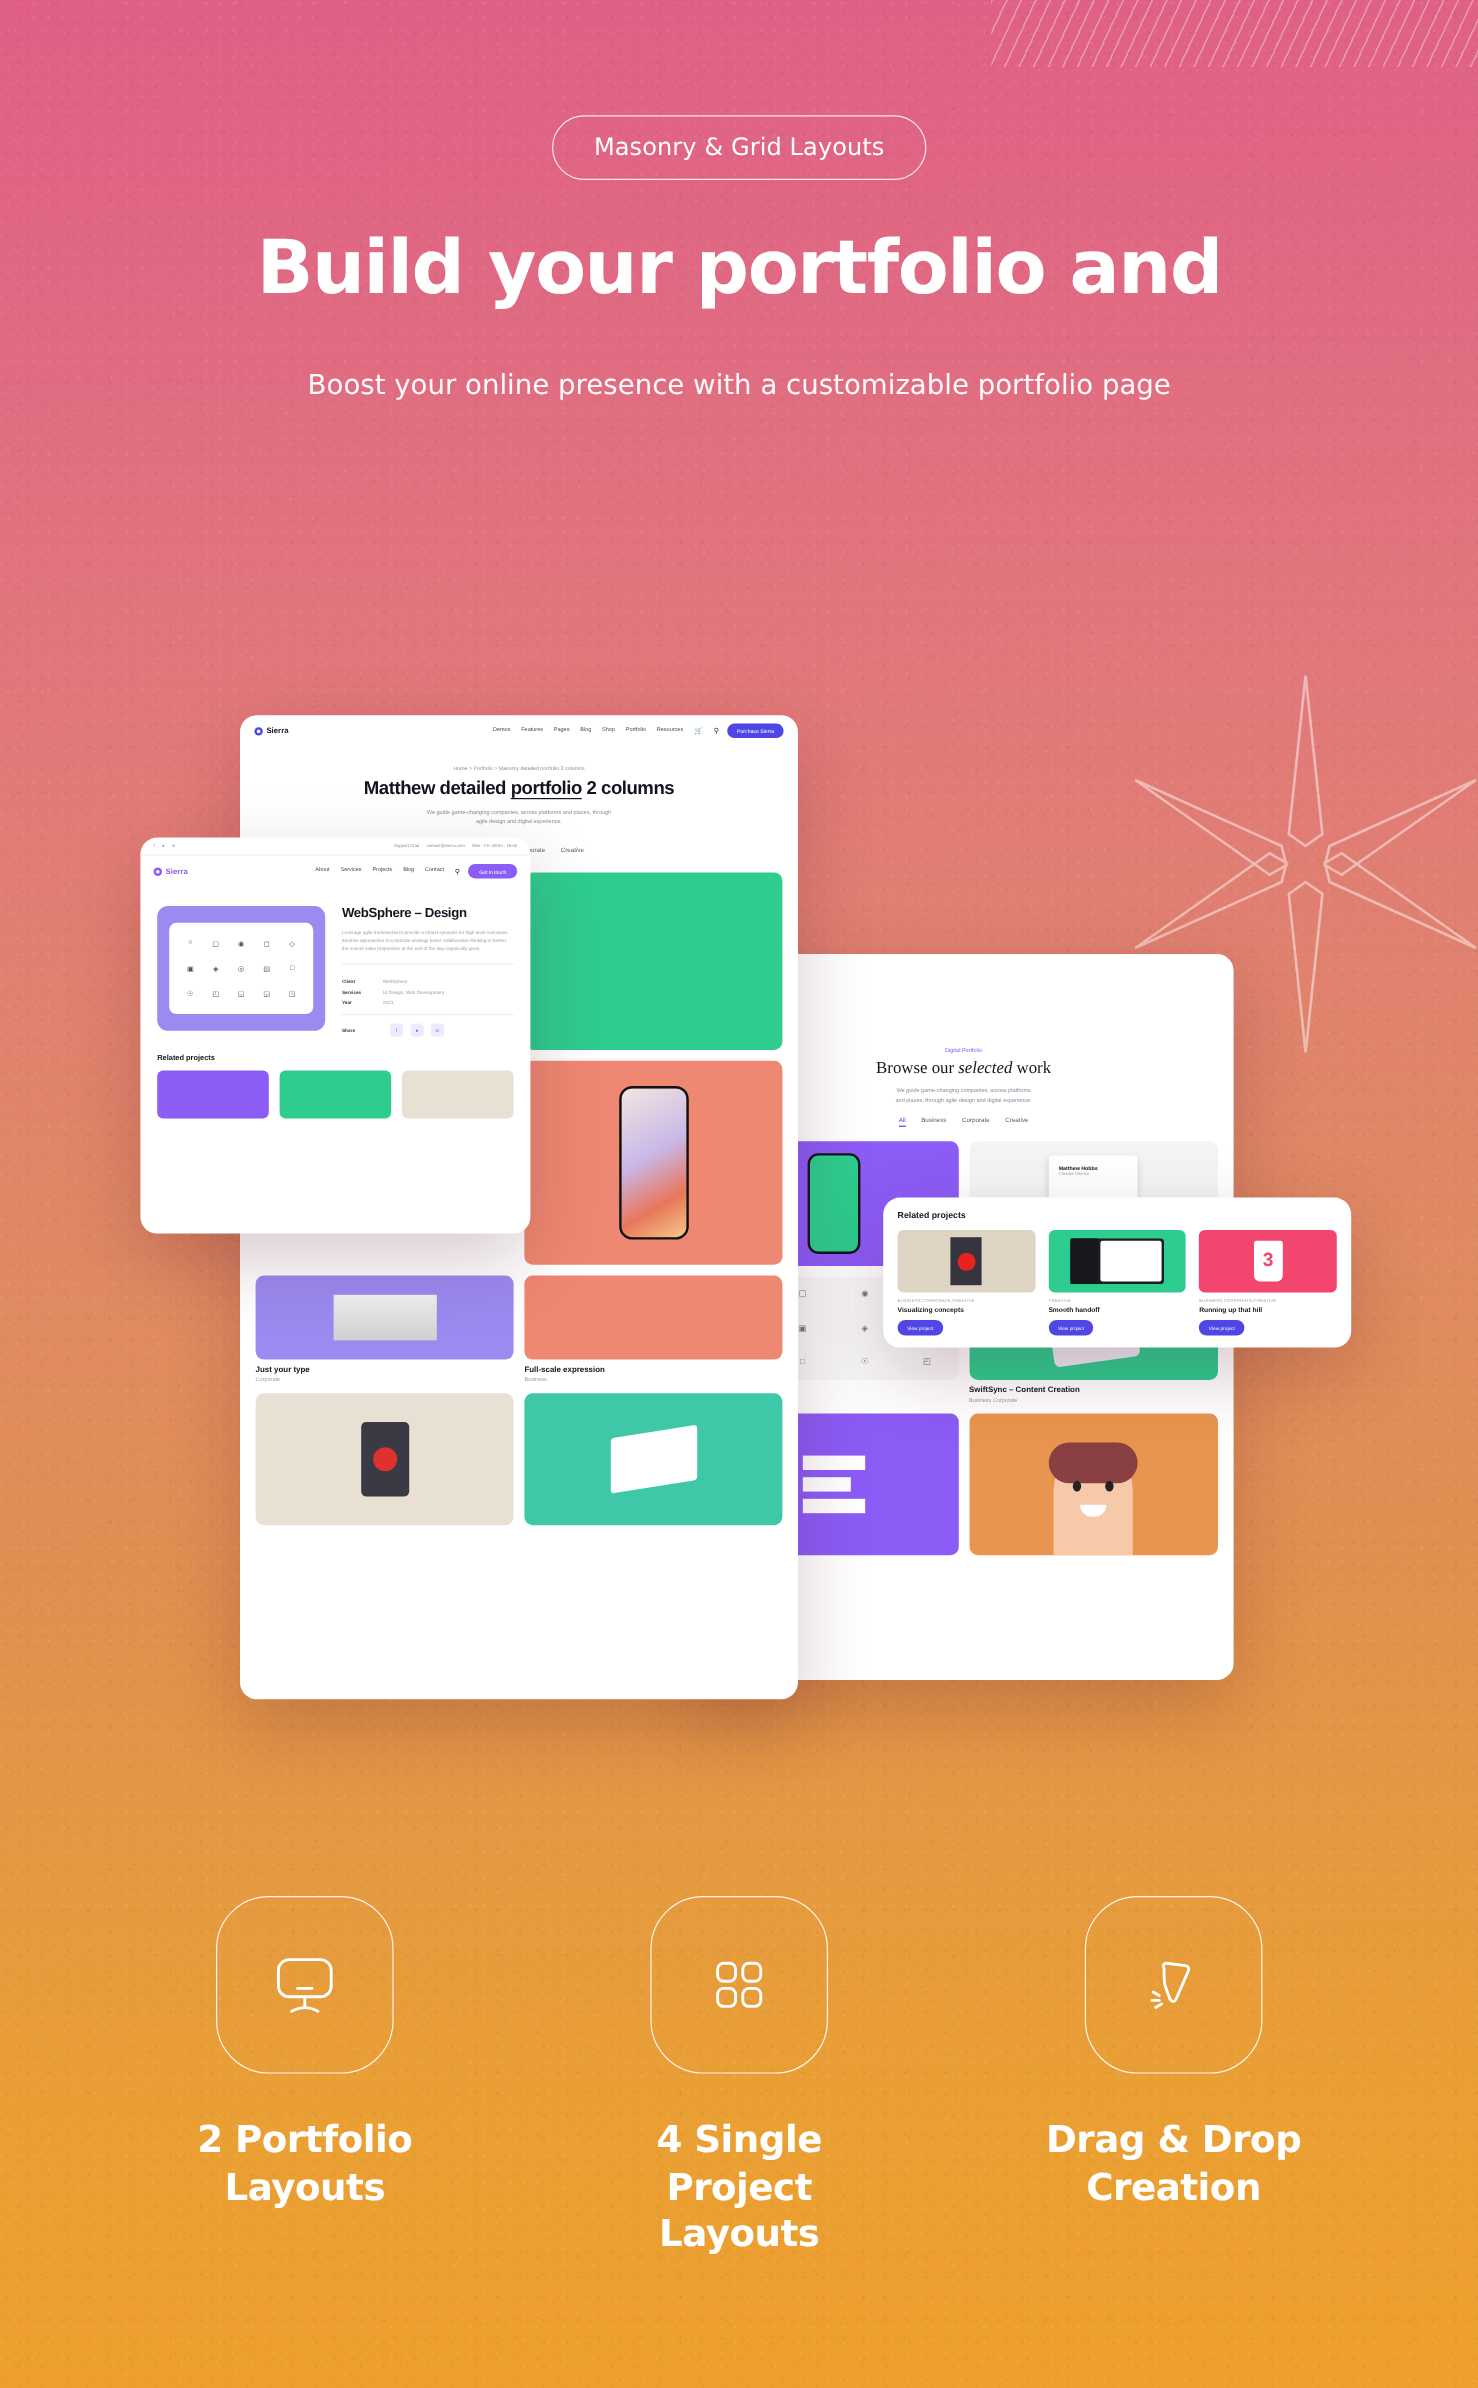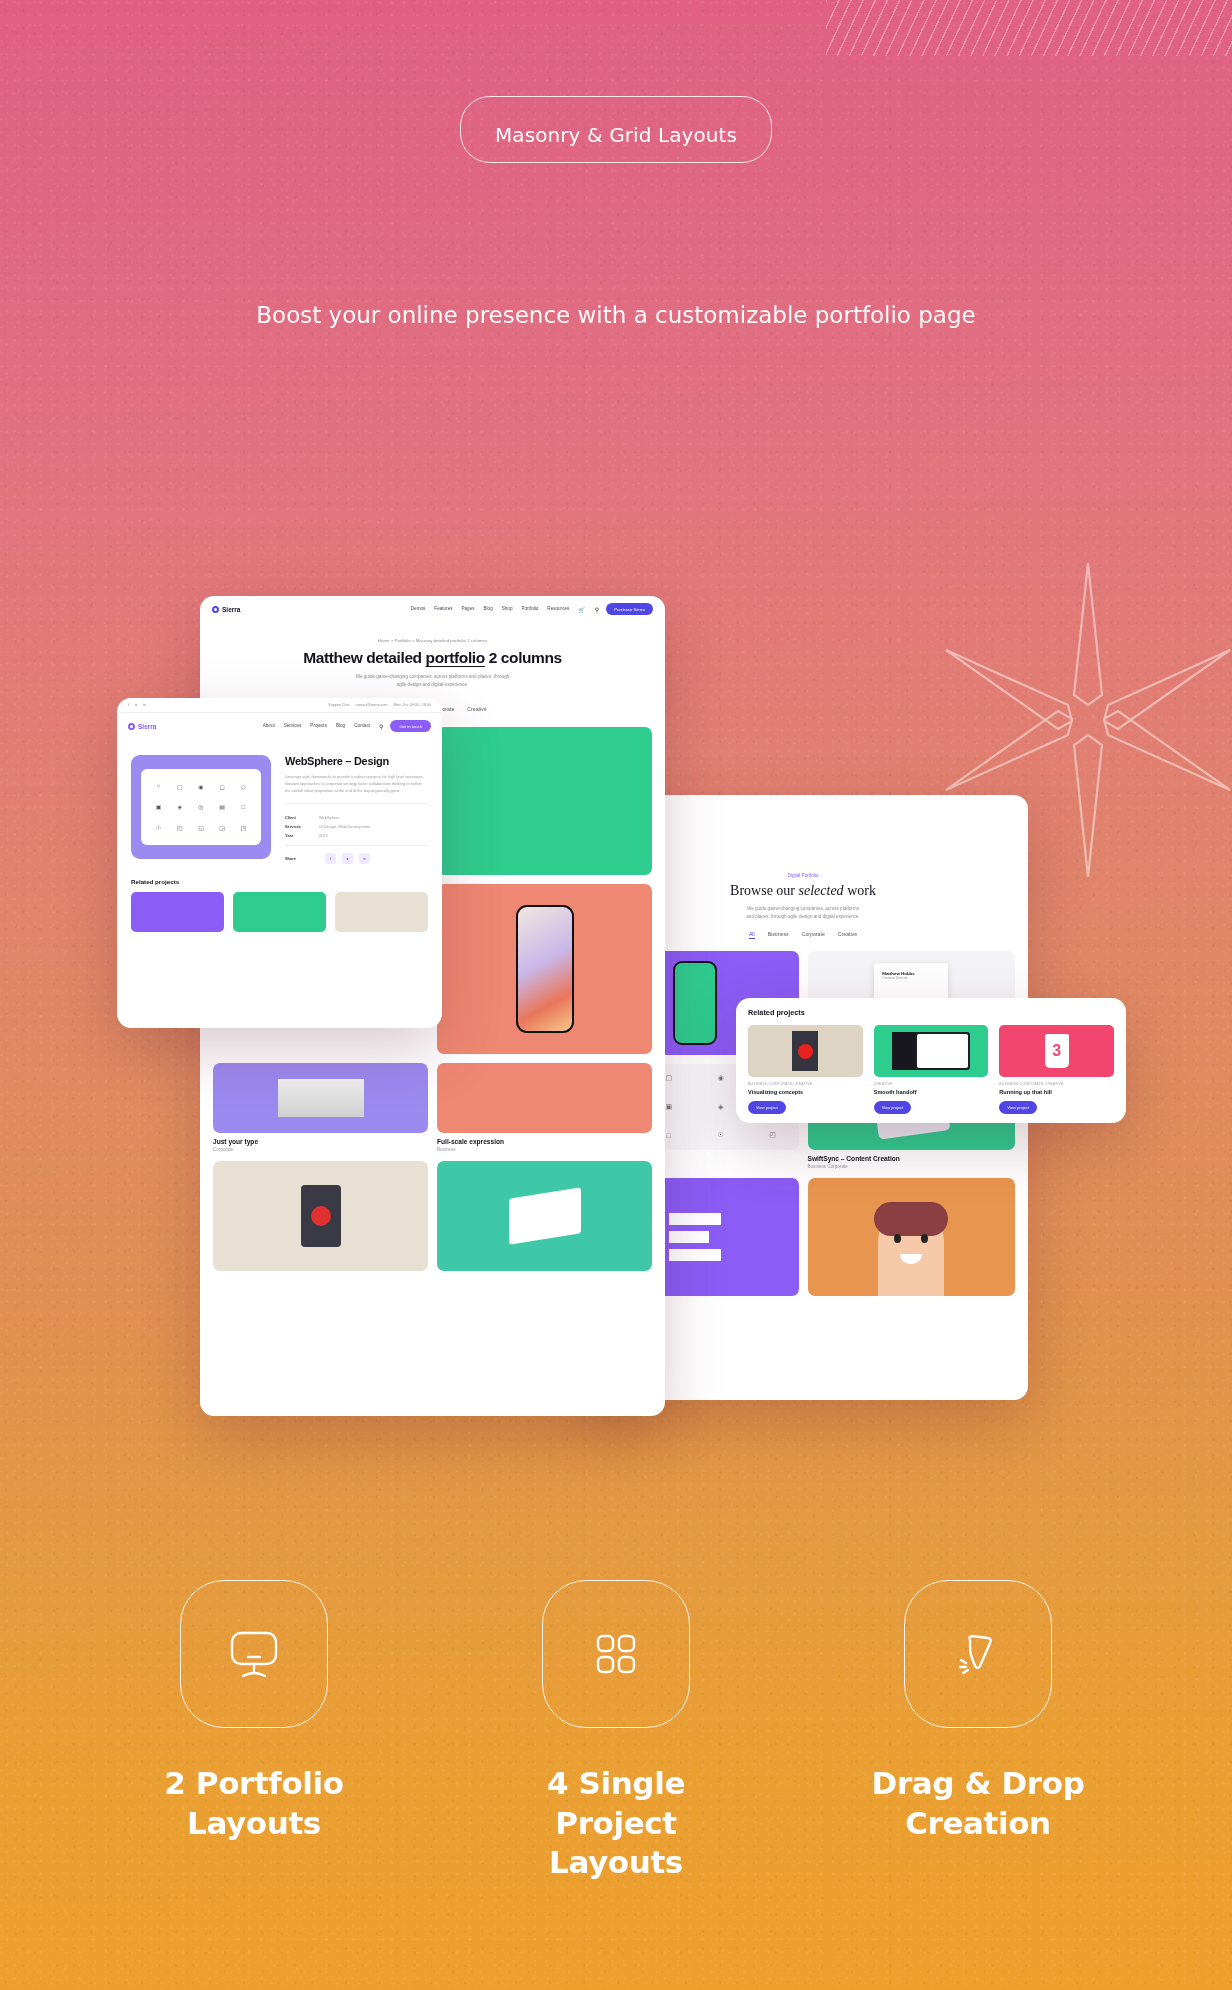--- a/index.html
+++ b/index.html
@@ -26,30 +26,30 @@
     position:absolute; top:0; right:0; width:406px; height:56px; z-index:2;
     background:repeating-linear-gradient(115deg, rgba(255,255,255,.30) 0 1.5px, transparent 1.5px 11px);
   }
   
   .asterisk{ position:absolute; right:-6px; top:555px; width:300px; height:330px; z-index:1; opacity:.55;}
 
   
   .hero{ position:relative; z-index:4; text-align:center; padding-top:96px; }
   .badge{
     display:inline-block; border:1.6px solid rgba(255,255,255,.85); border-radius:30px;
-    padding:26px 34px 15px; color:#fff; font-size:20px; letter-spacing:.1px;
+    padding:13px 34px 15px; color:#fff; font-size:20px; letter-spacing:.1px;
     font-family:"DejaVu Sans", sans-serif;
   }
   h1.headline{
     margin:38px auto 0; width:880px; color:#fff; font-weight:700;
     font-size:62px; line-height:1.12; letter-spacing:-1.2px;
     font-family:"DejaVu Sans", sans-serif;
   }
   p.sub{
-    margin:27px auto 0; width:790px; color:#fff; font-size:23px; line-height:1.65;
+    margin:46px auto 0; width:790px; color:#fff; font-size:23px; line-height:1.65;
     font-family:"DejaVu Sans", sans-serif; opacity:.97;
   }
 
   
   .stage{ position:absolute; left:0; top:580px; width:1232px; height:900px; z-index:5; }
   .card{ position:absolute; background:#fff; border-radius:14px; box-shadow:0 22px 60px rgba(80,20,40,.22); overflow:hidden; }
 
   
   .mock-main{ left:200px; top:16px; width:465px; height:820px; z-index:2; }
   .nav{ display:flex; align-items:center; height:26px; padding:0 12px; gap:7px; }
@@ -115,21 +115,21 @@
     <path d="M8 95 L130 150 L134 166 L120 174 Z"></path>
     <path d="M292 95 L170 150 L166 166 L180 174 Z"></path>
     <path d="M8 235 L130 180 L134 164 L120 156 Z"></path>
     <path d="M292 235 L170 180 L166 164 L180 156 Z"></path>
   </g>
 </svg>
 
 <div class="hero">
   <div class="badge">Masonry &amp; Grid Layouts</div>
   <h1 class="headline">
-    <br>
+    <span>Build your portfolio and</span><br>
   </h1>
   <p class="sub">
     <span>Boost your online presence with a customizable portfolio page</span><br>
   </p>
 </div>
 
 <div class="stage">
 
   <div class="card mock-main">
     <div class="nav">

